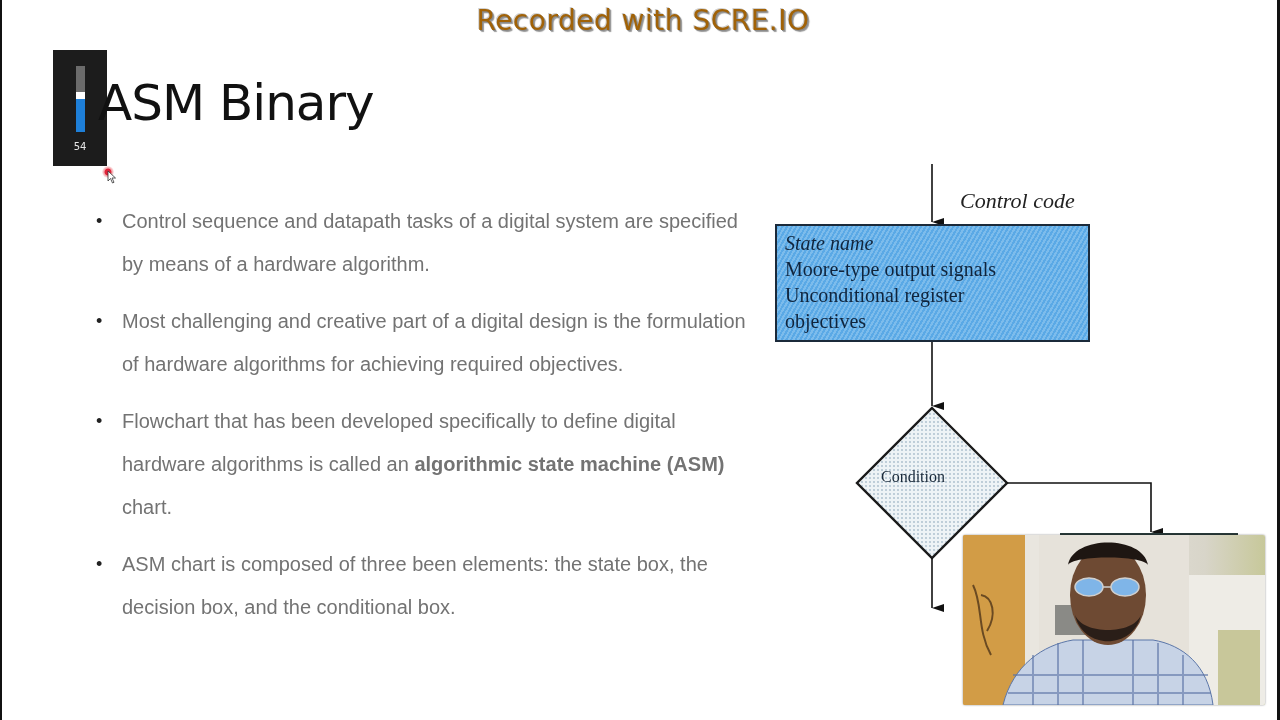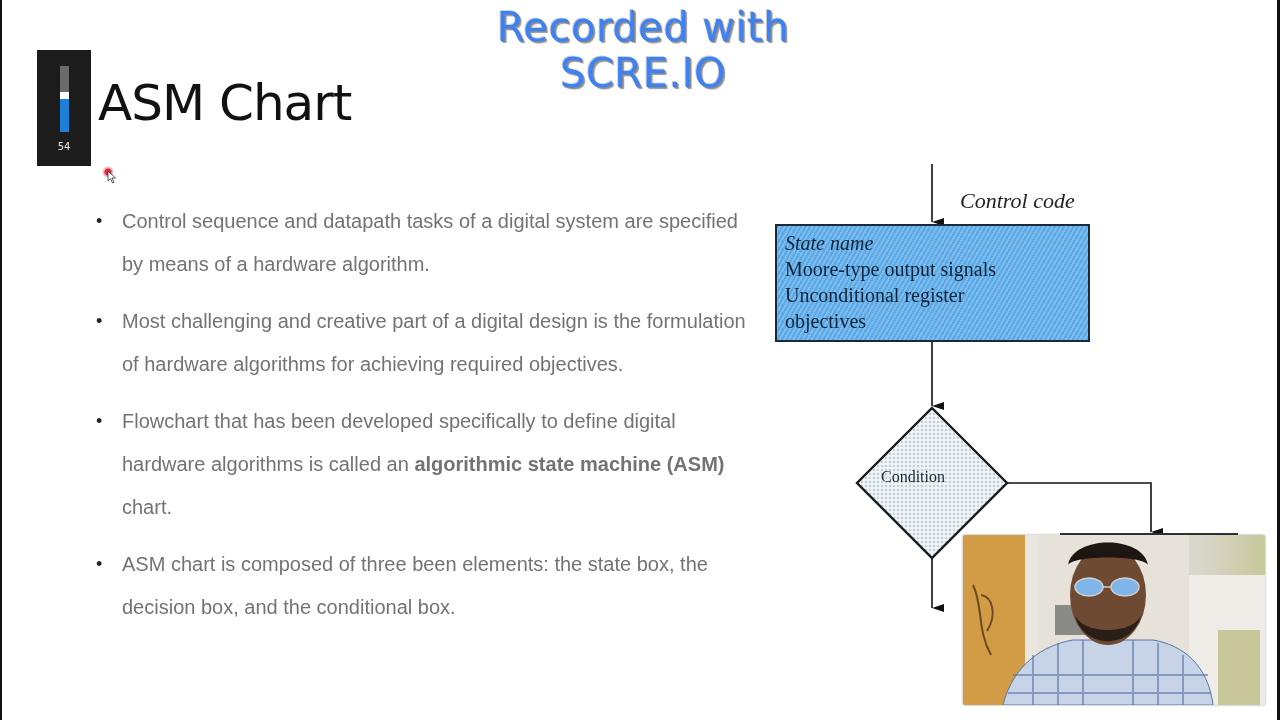--- a/index.html
+++ b/index.html
@@ -4,27 +4,27 @@
   <style>
     * { box-sizing: border-box; margin: 0; padding: 0; }
     html, body { width: 1280px; height: 720px; overflow: hidden; background: #ffffff; }
     body { position: relative; font-family: "Liberation Sans", sans-serif; color: #1a1a1a; }
 
     .frame-left { position: absolute; left: 0; top: 0; width: 2px; height: 720px; background: #111; }
     .frame-right { position: absolute; right: 0; top: 0; width: 3px; height: 720px; background: #111; }
 
     .watermark {
       position: absolute; left: 448px; top: 4px; width: 390px; text-align: center;
-      font-family: "DejaVu Sans", sans-serif; font-size: 40px; color: #3b82f6;
+      font-family: "DejaVu Sans", sans-serif; font-size: 28px; color: #a16207;
       letter-spacing: 0.5px;
       text-shadow: 1px 1px 0 #8a8a8a, 2px 2px 1px #9a9a9a, -1px -1px 0 #d0d0d0;
     }
 
     .volume-osd {
-      position: absolute; left: 37px; top: 50px; width: 54px; height: 116px;
+      position: absolute; left: 53px; top: 50px; width: 54px; height: 116px;
       background: #1c1c1c;
     }
     .volume-track {
       position: absolute; left: 23px; top: 16px; width: 9px; height: 66px; background: #6b6b6b;
     }
     .volume-fill {
       position: absolute; left: 0; bottom: 0; width: 9px; background: #1e7fd8;
     }
     .volume-thumb {
       position: absolute; left: 0; width: 9px; height: 7px; background: #ffffff;
@@ -95,21 +95,21 @@
     <div class="volume-thumb" id="vol-thumb" style="bottom: 33px;"></div>
   </div>
   <div class="volume-value">54</div>
 </div>
 
 <div class="cursor-dot"></div>
 <svg class="cursor-arrow" width="10" height="14" viewBox="0 0 10 14">
   <path d="M1 1 L1 11 L3.5 8.5 L5.5 13 L7 12.3 L5 8 L8.5 8 Z" fill="#fff" stroke="#333" stroke-width="0.8"></path>
 </svg>
 
-<h1 class="slide-title">ASM Chart</h1>
+<h1 class="slide-title">ASM Binary</h1>
 
 <ul class="bullets">
   <li class="bullet">Control sequence and datapath tasks of a digital system are specified by means of a hardware algorithm.</li>
   <li class="bullet">Most challenging and creative part of a digital design is the formulation of hardware algorithms for achieving required objectives.</li>
   <li class="bullet"><span>Flowchart that has been developed specifically to define digital hardware algorithms is called an </span><b>algorithmic state machine</b><span> </span><b>(ASM)</b><span> chart.</span></li>
   <li class="bullet">ASM chart is composed of three been elements: the state box, the decision box, and the conditional box.</li>
 </ul>
 
 <div class="diagram">
   <svg width="520" height="470" style="position:absolute;left:0;top:0">

